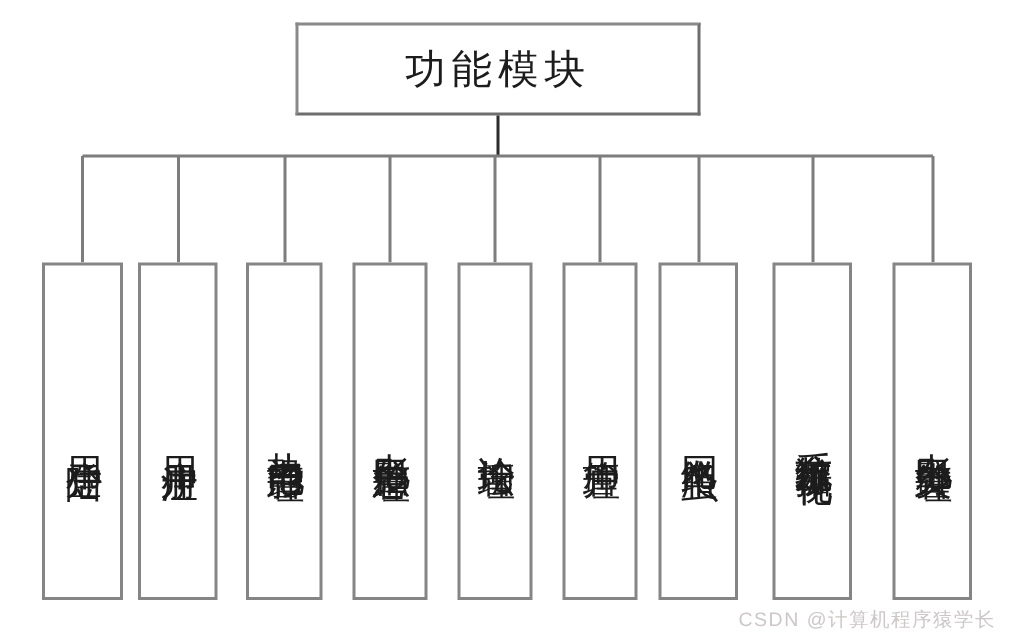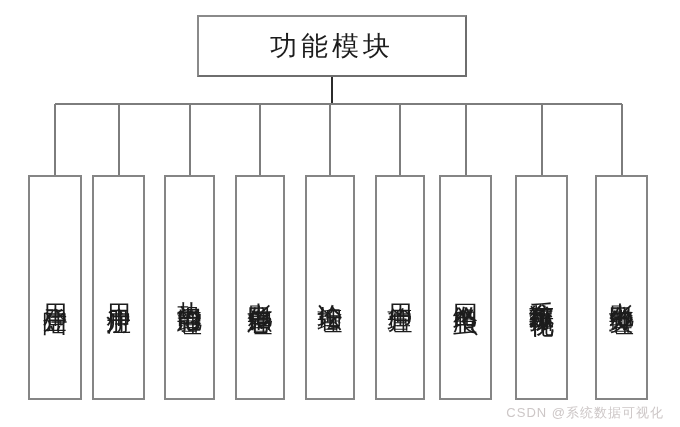--- a/index.html
+++ b/index.html
@@ -132,15 +132,15 @@
   <div class="child" style="left:439px;width:53px">
     <span class="vlabel">网络爬虫</span>
   </div>
   <div class="child" style="left:515px;width:53px">
     <span class="vlabel">系统数据可视化</span>
   </div>
   <div class="child" style="left:595px;width:53px">
     <span class="vlabel">电影分类管理</span>
   </div>
 
-  <div class="watermark">CSDN @系统数据可视化</div>
+  <div class="watermark">CSDN @计算机程序猿学长</div>
 
 </div>
 
 </body></html>

